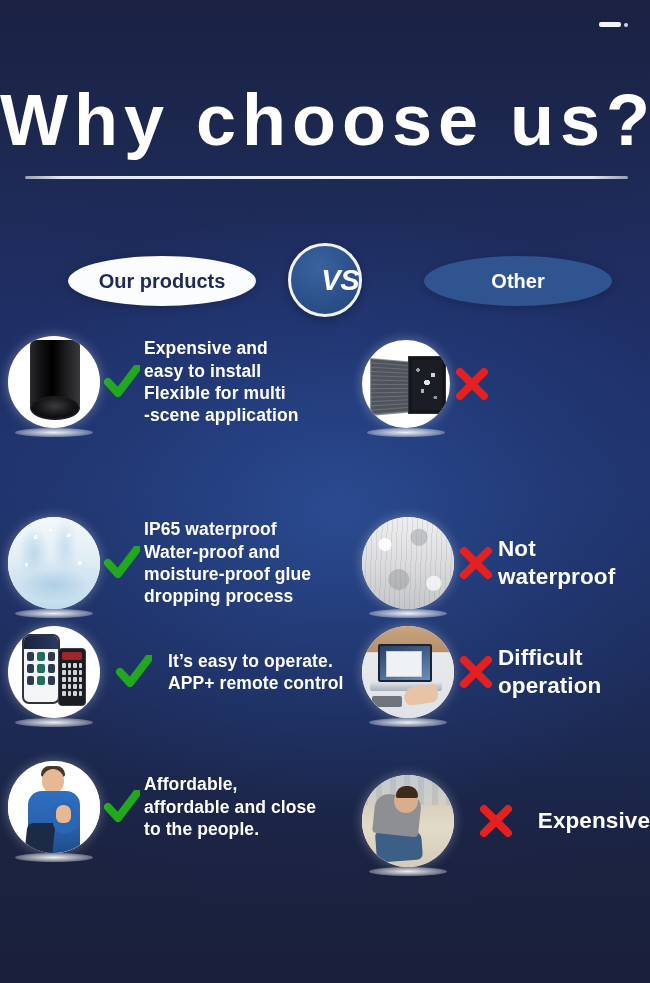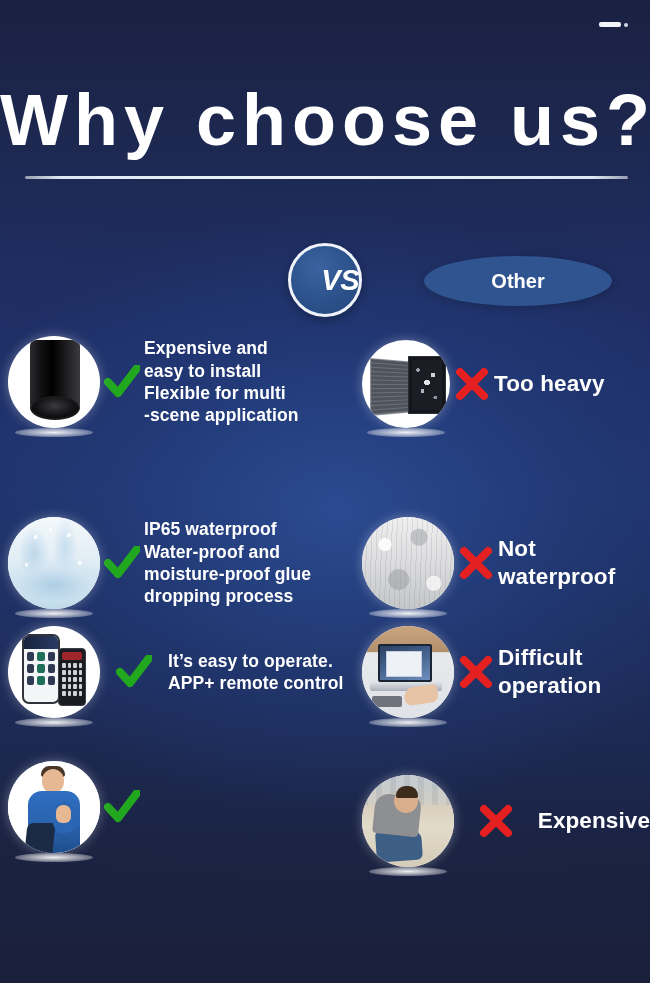--- a/index.html
+++ b/index.html
@@ -438,20 +438,23 @@
 <div id="page">
 
   <div class="topmark">
     <span class="bar"></span>
     <span class="dot"></span>
   </div>
 
   <div class="title">Why choose us?</div>
   <div class="rule"></div>
 
+  <div class="pill pill-ours">
+    <span>Our products</span>
+  </div>
   <div class="vs">
     <span>VS</span>
   </div>
   <div class="pill pill-other">
     <span>Other</span>
   </div>
 
   <div class="row" style="top:332px; height:100px;">
     <div class="side side-left" style="height:100px;">
       <div class="thumb-wrap">
@@ -483,23 +486,20 @@
             <div class="led-front"></div>
             <div class="led-back"></div>
           </div>
         </div>
         <div class="shadow-ellipse"></div>
       </div>
       <div class="mark">
         <svg width="34" height="34" viewBox="0 0 34 34" aria-hidden="true">
           <path d="M5 5 L29 29 M29 5 L5 29" fill="none" stroke="#e52020" stroke-width="8" stroke-linecap="round"></path>
         </svg>
-      </div>
-      <div class="feat-text big">
-        <div>Too heavy</div>
       </div>
     </div>
   </div>
 
   <div class="row" style="top:470px; height:100px;margin-top:43px;">
     <div class="side side-left" style="height:100px;">
       <div class="thumb-wrap">
         <div class="thumb">
           <div class="water"></div>
         </div>
@@ -635,20 +635,25 @@
             <div class="man-thumb"></div>
           </div>
         </div>
         <div class="shadow-ellipse"></div>
       </div>
       <div class="mark">
         <svg width="36" height="34" viewBox="0 0 36 34" aria-hidden="true">
           <path d="M4 17 L14 28 L33 3" fill="none" stroke="#22a81f" stroke-width="8" stroke-linecap="round" stroke-linejoin="round"></path>
         </svg>
       </div>
+      <div class="feat-text">
+        <div>Affordable,</div>
+        <div>affordable and close</div>
+        <div> to the people.</div>
+      </div>
     </div>
 
     <div class="side side-right" style="top:16px; height:90px;justify-content:space-between;">
       <div class="thumb-wrap">
         <div class="thumb">
           <div class="art">
             <div class="sad-bg"></div>
             <div class="sad-blur"></div>
             <div class="sad-legs"></div>
             <div class="sad-body"></div>

